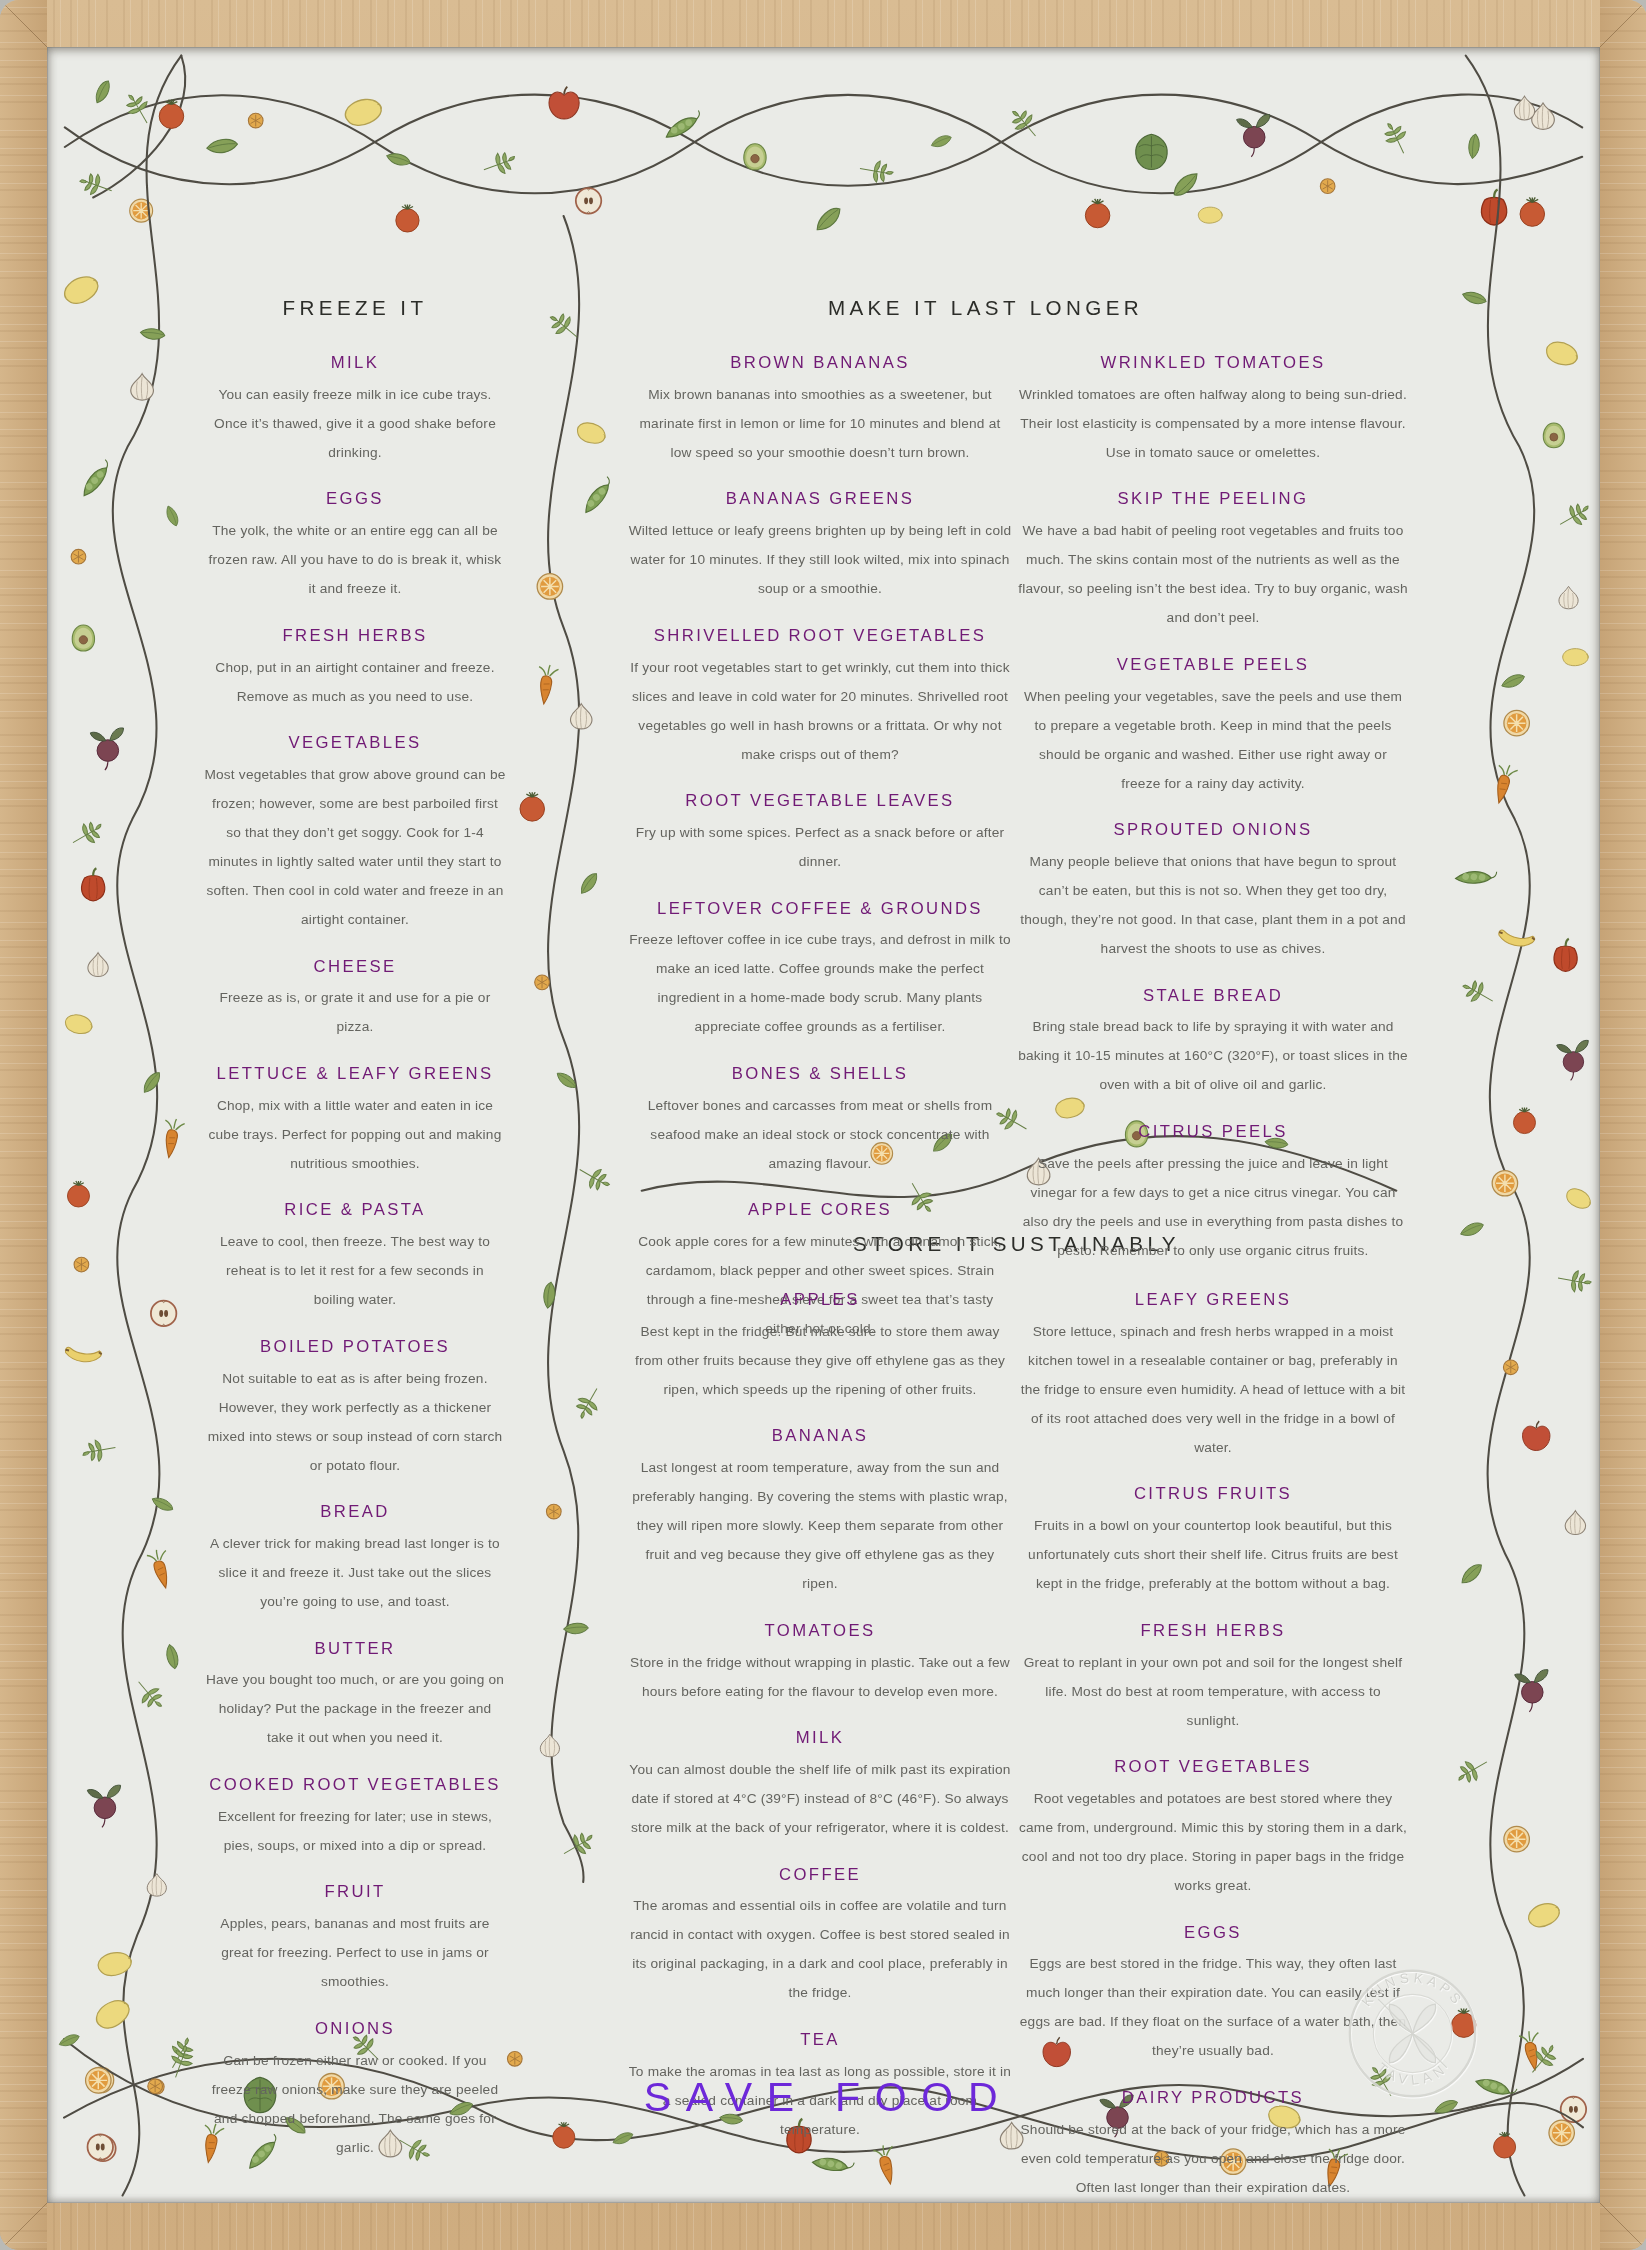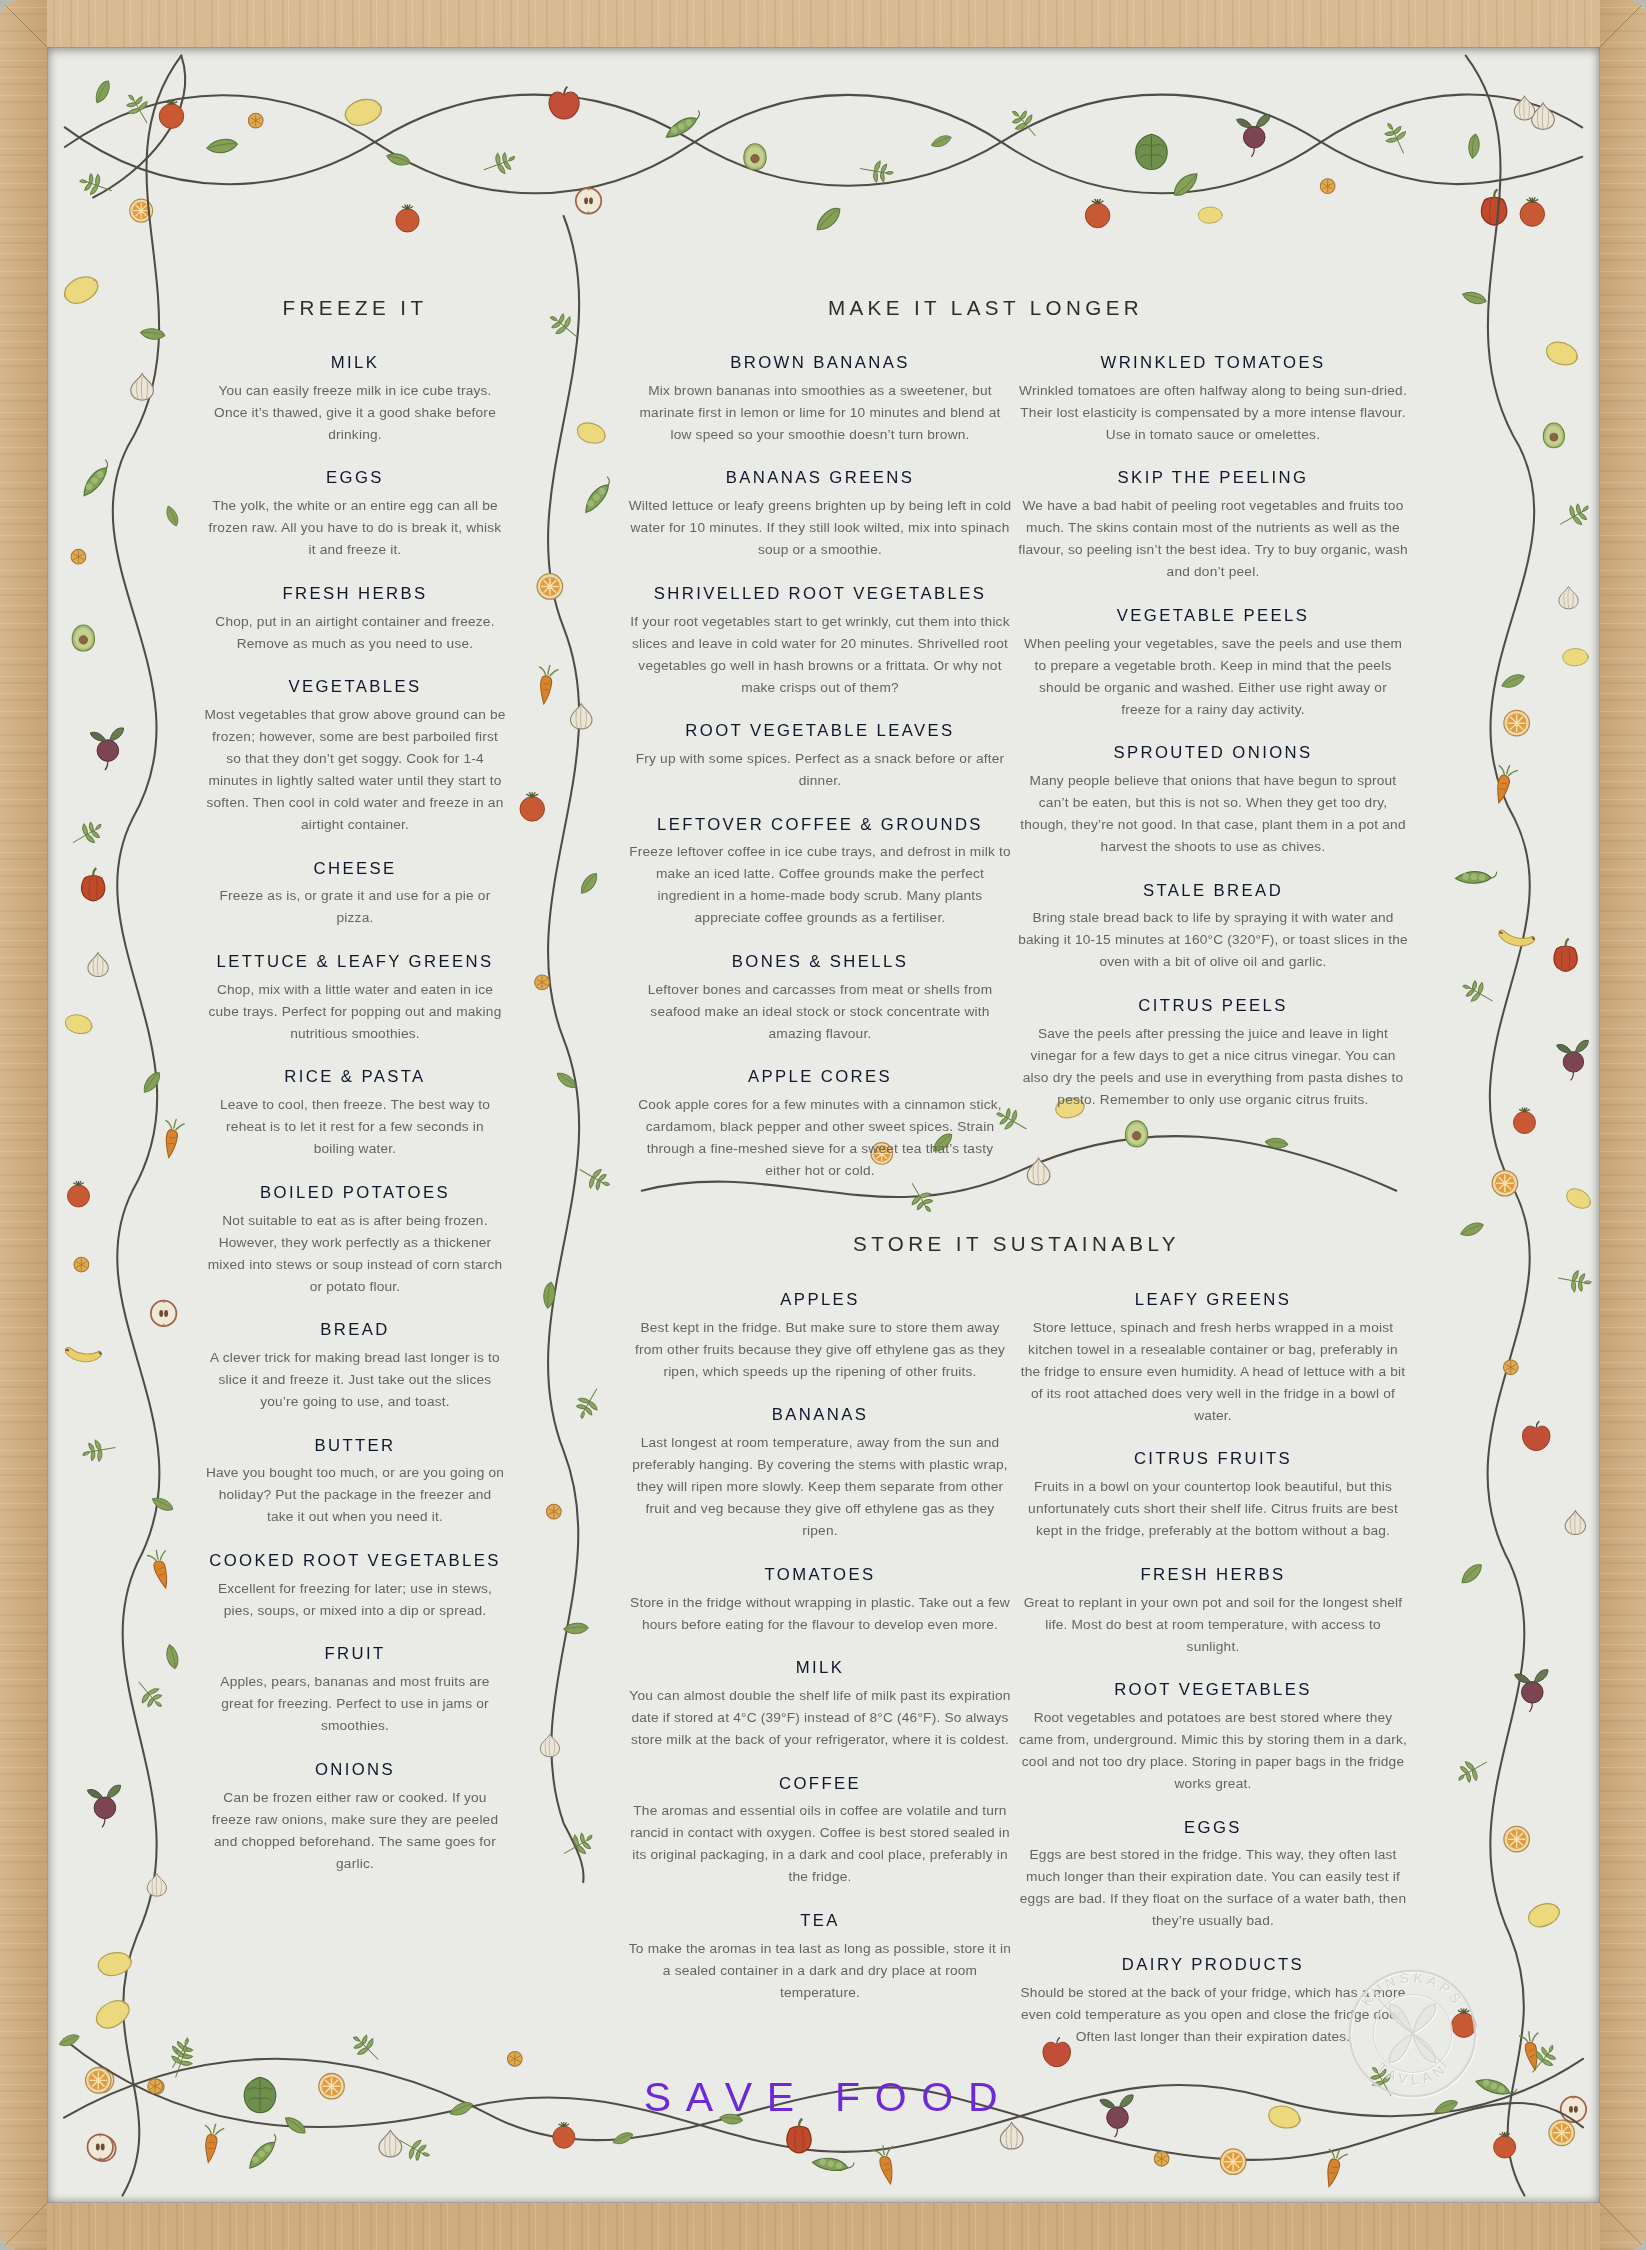--- a/index.html
+++ b/index.html
@@ -27,22 +27,22 @@
   
   .paper{position:absolute;left:47px;top:47px;right:47px;bottom:47px;background:#eaebe7;
     box-shadow:inset 0 0 0 1px rgba(0,0,0,.10), inset 0 3.9px 9.8px rgba(45,38,25,.28),
                inset 0 -2.9px 7.8px rgba(45,38,25,.14), inset 3.9px 0 9.8px rgba(45,38,25,.14),
                inset -3.9px 0 9.8px rgba(45,38,25,.14);}
 
   
   .sec-header{position:absolute;text-align:center;font-size:20.6px;letter-spacing:4.4px;color:#2c2d29;}
   .col{position:absolute;}
   .item{margin-bottom:22.5px;text-align:center;}
-  .item h3{font-size:16.7px;font-weight:normal;letter-spacing:2.4px;color:#0f172a;margin:0 0 6.9px;}
-  .item p{font-size:13.7px;line-height:22px;letter-spacing:0.2px;color:#64645f;margin:0;}
+  .item h3{font-size:16.7px;font-weight:normal;letter-spacing:2.4px;color:#701a75;margin:0 0 6.9px;}
+  .item p{font-size:13.7px;line-height:29px;letter-spacing:0.2px;color:#64645f;margin:0;}
   .footer-title{position:absolute;left:583px;top:2074px;width:490px;text-align:center;
     font-size:41px;letter-spacing:14.7px;color:#6d28d9;}
 
   svg.vine{position:absolute;overflow:visible;}
   .vpath{fill:none;stroke:#4f4c44;stroke-width:2.1;stroke-linecap:round;}
 </style>
 </head>
 <body>
 
 <div class="stage">

